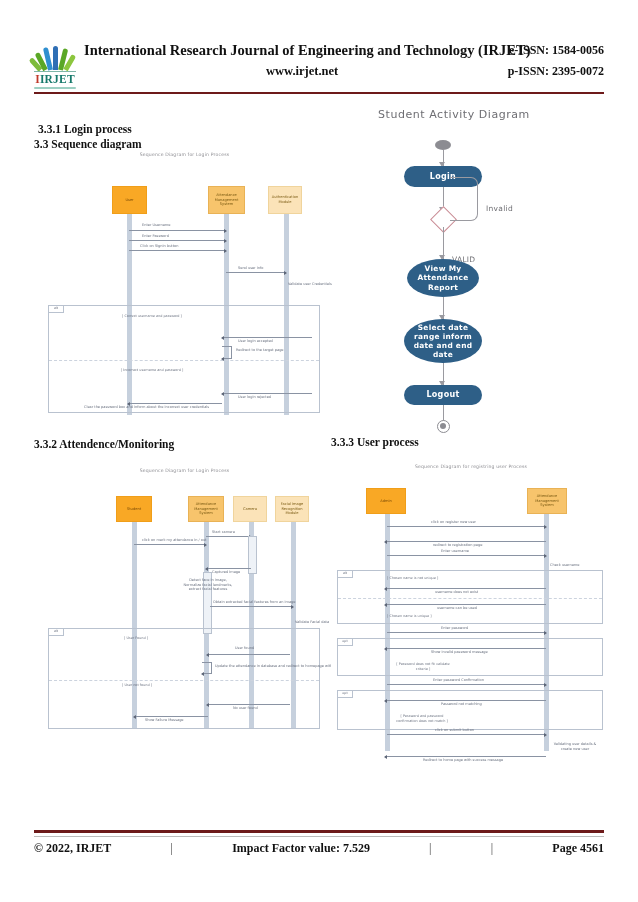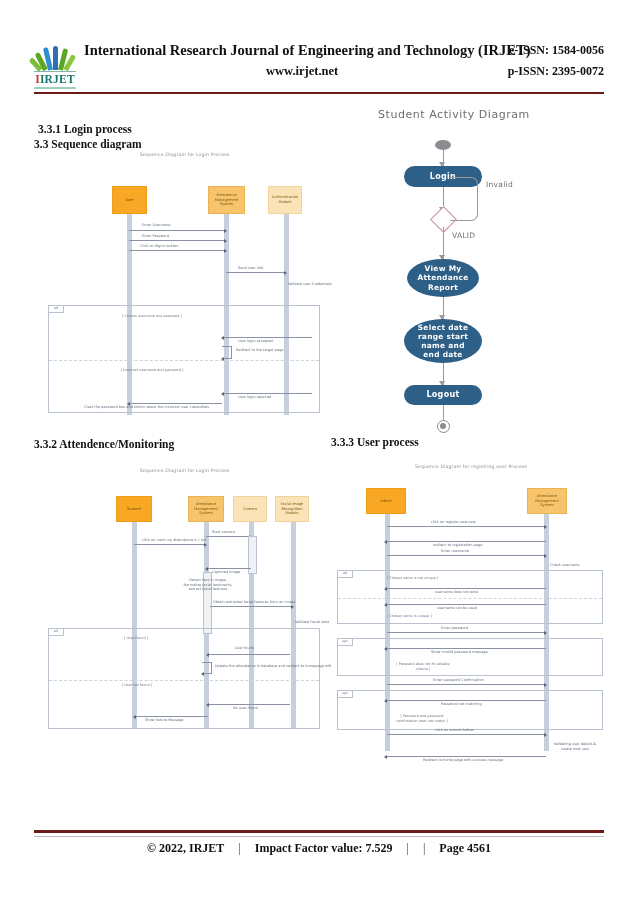--- a/index.html
+++ b/index.html
@@ -71,28 +71,28 @@
      border-right:3.5px solid transparent;border-top:5px solid #9a9aa0;}
   .node{position:absolute;background:#2e5f87;color:#fff;display:flex;align-items:center;justify-content:center;
      text-align:center;font-family:"DejaVu Sans",sans-serif;font-weight:bold;letter-spacing:.3px;line-height:1.25;}
   .node.round{border-radius:999px;font-size:8px;}
   .node.ellipse{border-radius:50%;font-size:7.4px;}
   .start{position:absolute;background:#8c8c92;border-radius:50%;}
   .endo{position:absolute;border:1.4px solid #8c8c92;border-radius:50%;background:#fff;}
   .endi{position:absolute;background:#8c8c92;border-radius:50%;}
   .diamond{position:absolute;border:1.2px solid #c98b94;background:#fff;transform:rotate(45deg);}
   .act-lbl{position:absolute;color:#6e6e73;font-family:"DejaVu Sans",sans-serif;font-size:7.5px;
-     letter-spacing:.3px;white-space:nowrap;}
+     letter-spacing:.3px;white-space:nowrap;margin-top:24px;}
   .loopback{position:absolute;border:1.4px solid #9a9aa0;border-left:none;box-sizing:border-box;
      border-radius:0 7px 7px 0;background:transparent;}
 
   
   .rule-bot{position:absolute;left:34px;top:830px;width:570px;height:2.5px;background:#6d1a1a;}
   .footer{position:absolute;left:34px;top:836px;width:570px;height:22px;border-top:1px solid #bbb;
-     display:flex;align-items:center;justify-content:center;gap:14px;font-size:12px;font-weight:bold;}
+     display:flex;align-items:center;justify-content:space-between;gap:14px;font-size:12px;font-weight:bold;}
   .footer span.sep{font-weight:normal;color:#444;}
 </style>
 </head>
 <body>
 
 <div class="page">
 
   <div class="header">
     <div class="logo">
       <div class="logo-fan">
@@ -137,21 +137,21 @@
 
     <div class="act-line" style="top:127px;height:32px;"></div>
     <div class="act-arrow" style="top:155px;"></div>
     <div class="act-lbl" style="left:122px;top:131px;">VALID</div>
 
     <div class="node ellipse" style="left:77px;top:159px;width:72px;height:38px;padding:0 8px;box-sizing:border-box;">View My Attendance Report</div>
 
     <div class="act-line" style="top:197px;height:22px;"></div>
     <div class="act-arrow" style="top:215px;"></div>
 
-    <div class="node ellipse" style="left:74px;top:219px;width:78px;height:44px;padding:0 9px;box-sizing:border-box;">Select date range start name and end date</div>
+    <div class="node ellipse" style="left:74px;top:219px;width:78px;height:44px;padding:0 9px;box-sizing:border-box;">Select date range inform date and end date</div>
 
     <div class="act-line" style="top:263px;height:22px;"></div>
     <div class="act-arrow" style="top:281px;"></div>
 
     <div class="node round" style="left:74px;top:285px;width:78px;height:20px;">Logout</div>
 
     <div class="act-line" style="top:305px;height:18px;"></div>
     <div class="endo" style="left:107px;top:320px;width:11px;height:11px;"></div>
     <div class="endi" style="left:110px;top:323px;width:6px;height:6px;"></div>
   </div>

